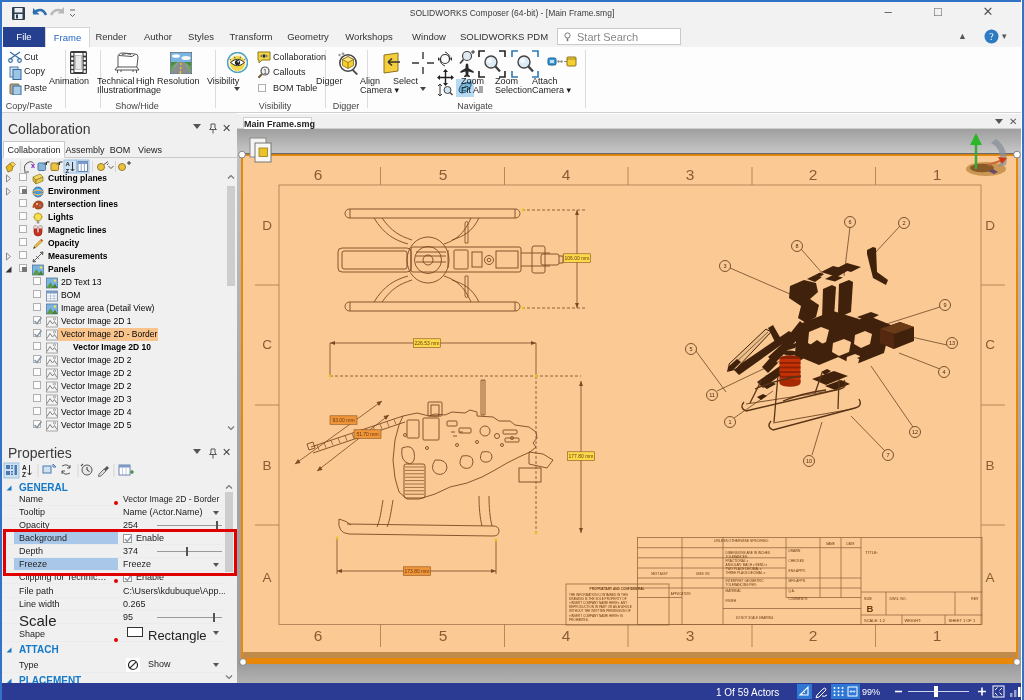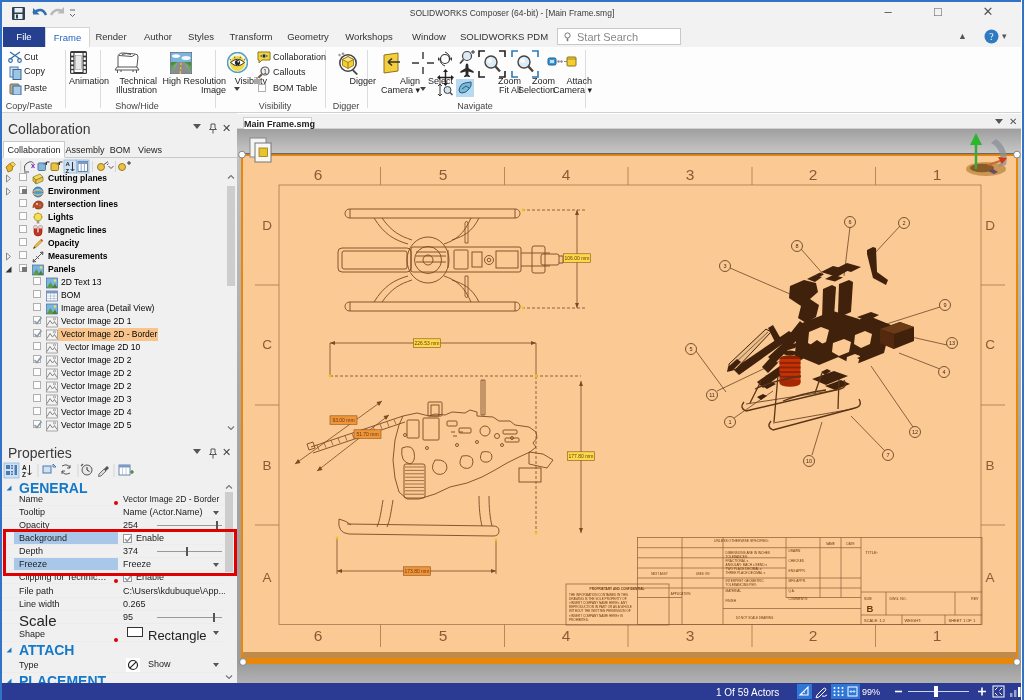--- a/index.html
+++ b/index.html
@@ -10,29 +10,29 @@
 .winbtn{top:3px;width:30px;height:18px;text-align:center;font-size:13px;color:#555;line-height:18px}
 
 #menubar{left:0;top:27px;width:1024px;height:20px;background:#f2f2f2}
 .mtab{position:absolute;top:27px;height:20px;line-height:20px;font-size:9.5px;color:#333;text-align:center}
 #filetab{left:3px;width:42px;background:#25408f;color:#fff;font-size:9.5px}
 #hometab{left:45px;width:45px;background:#fff;color:#2464c4;border:1px solid #d5d5d5;border-bottom:none}
 
 #ribbon{left:0;top:47px;width:1024px;height:66px;background:#fdfdfd;border-bottom:1px solid #d0d0d0}
 .rsep{position:absolute;top:3px;width:1px;height:58px;background:#dcdcdc}
 .glabel{position:absolute;top:101px;font-size:9px;color:#444;text-align:center;width:90px}
-.blabel{position:absolute;font-size:9px;color:#1e1e1e;text-align:right;line-height:9.5px;white-space:nowrap}
+.blabel{position:absolute;font-size:9px;color:#1e1e1e;text-align:left;line-height:9.5px;white-space:nowrap}
 .slabel{position:absolute;font-size:9px;color:#1e1e1e}
 
 #leftcol{left:0;top:113px;width:237px;height:570px;background:#f0f0f0}
 .ctab{position:absolute;font-size:9px;color:#222;text-align:center;height:17px;line-height:16px}
 .trow{position:absolute;left:0;height:13px;line-height:13px;font-size:8.5px;color:#000;white-space:nowrap}
 .cb{position:absolute;width:8px;height:8px;background:#fdfdfd;border:1px solid #b0b0b0;top:1px}
 .prow{position:absolute;left:0;width:225px;height:13px;line-height:13px;font-size:9px;color:#222;border-bottom:1px solid #ececec;white-space:nowrap}
-.psec{position:absolute;left:0;width:225px;height:12px;line-height:12px;font-weight:bold;color:#1579c8;font-size:14px}
+.psec{position:absolute;left:0;width:225px;height:12px;line-height:12px;font-weight:bold;color:#1579c8;font-size:10px}
 .slider{position:absolute;top:6px;height:1px;background:#999}
 
 #docbar{left:237px;top:114px;width:787px;height:15px;background:#f0f0f0;border-bottom:1px solid #cfcfcf}
 #doctab{position:absolute;left:6px;top:3px;width:69px;height:12px;background:#fff;border:1px solid #cfcfcf;border-bottom:none;font-size:9px;font-weight:bold;color:#222;text-align:center;line-height:12px;white-space:nowrap}
 #viewport{left:237px;top:129px;width:785px;height:554px;background:linear-gradient(#9f9f9f,#c6c6c6 24px,#c0c0c0 30px,#a6a6a6 300px,#9c9c9c 535px,#b2b2b2)}
 
 #statusbar{left:0;top:683px;width:1024px;height:17px;background:#2b3a92;color:#fff;font-size:11px}
 #rightedge{left:1021px;top:0;width:1px;height:700px;background:#fff}
 #rightedge2{left:1022px;top:0;width:2px;height:700px;background:#3273c8}
 #leftedge{left:0;top:0;width:2px;height:700px;background:#3273c8}
@@ -453,21 +453,21 @@
       <path d="M1 9.5 L4 4.5 L6.5 8 L8.5 5.5 L11 9.5" fill="none" stroke="#777" stroke-width=".9"></path>
       <circle cx="8.5" cy="3" r="1.1" fill="none" stroke="#888" stroke-width=".7"></circle>
     </svg>
 <div class="trow" style="left:61px;top:328px;font-weight:normal">Vector Image 2D - Border</div>
 <div class="cb" style="left:33px;top:342px"></div>
 <svg class="abs" style="left:46px;top:342px" width="12" height="12" viewBox="0 0 12 12">
       <rect x=".5" y="1" width="11" height="10" fill="#f4f4f4" stroke="#888" stroke-width=".7"></rect>
       <path d="M1 9.5 L4 4.5 L6.5 8 L8.5 5.5 L11 9.5" fill="none" stroke="#777" stroke-width=".9"></path>
       <circle cx="8.5" cy="3" r="1.1" fill="none" stroke="#888" stroke-width=".7"></circle>
     </svg>
-<div class="trow" style="left:65px;top:341px;font-weight:normal">Vector Image 2D 10</div>
+<div class="trow" style="left:73px;top:341px;font-weight:bold">Vector Image 2D 10</div>
 <div class="cb" style="left:33px;top:355px"></div>
 <svg class="abs" style="left:33px;top:355px" width="10" height="10" viewBox="0 0 10 10">
       <path d="M1.5 5 L4 7.5 L8.5 1.5" fill="none" stroke="#8a9aa8" stroke-width="1.6"></path>
     </svg>
 <svg class="abs" style="left:46px;top:355px" width="12" height="12" viewBox="0 0 12 12">
       <rect x=".5" y="1" width="11" height="10" fill="#f4f4f4" stroke="#888" stroke-width=".7"></rect>
       <path d="M1 9.5 L4 4.5 L6.5 8 L8.5 5.5 L11 9.5" fill="none" stroke="#777" stroke-width=".9"></path>
       <circle cx="8.5" cy="3" r="1.1" fill="none" stroke="#888" stroke-width=".7"></circle>
     </svg>
 <div class="trow" style="left:61px;top:354px;font-weight:normal">Vector Image 2D 2</div>

